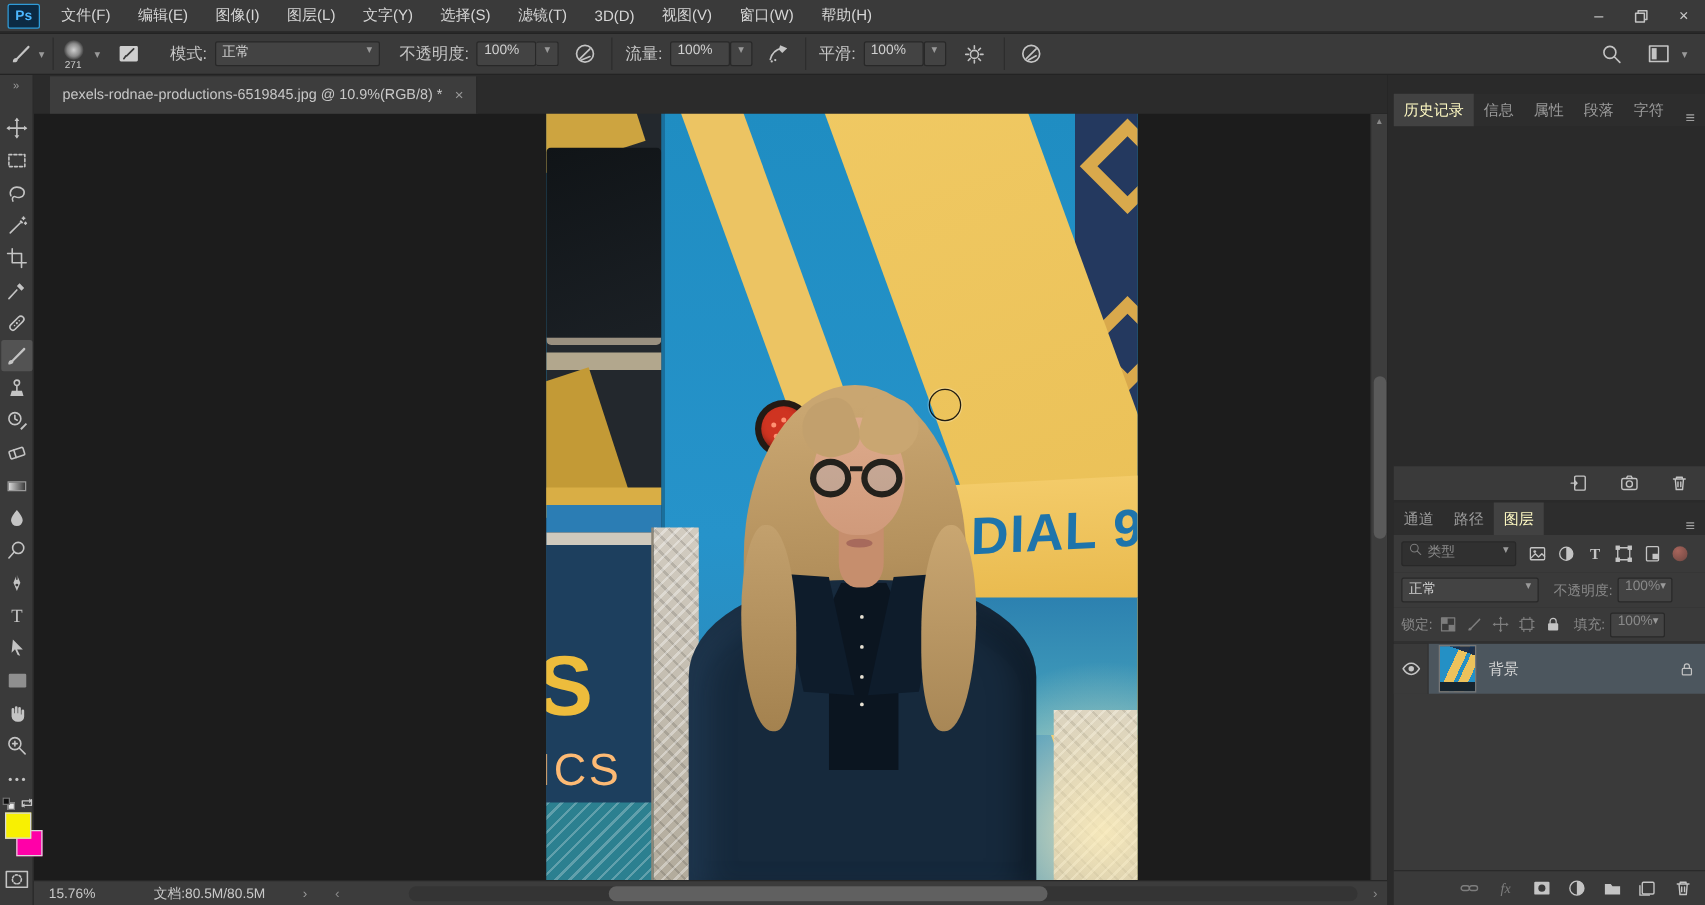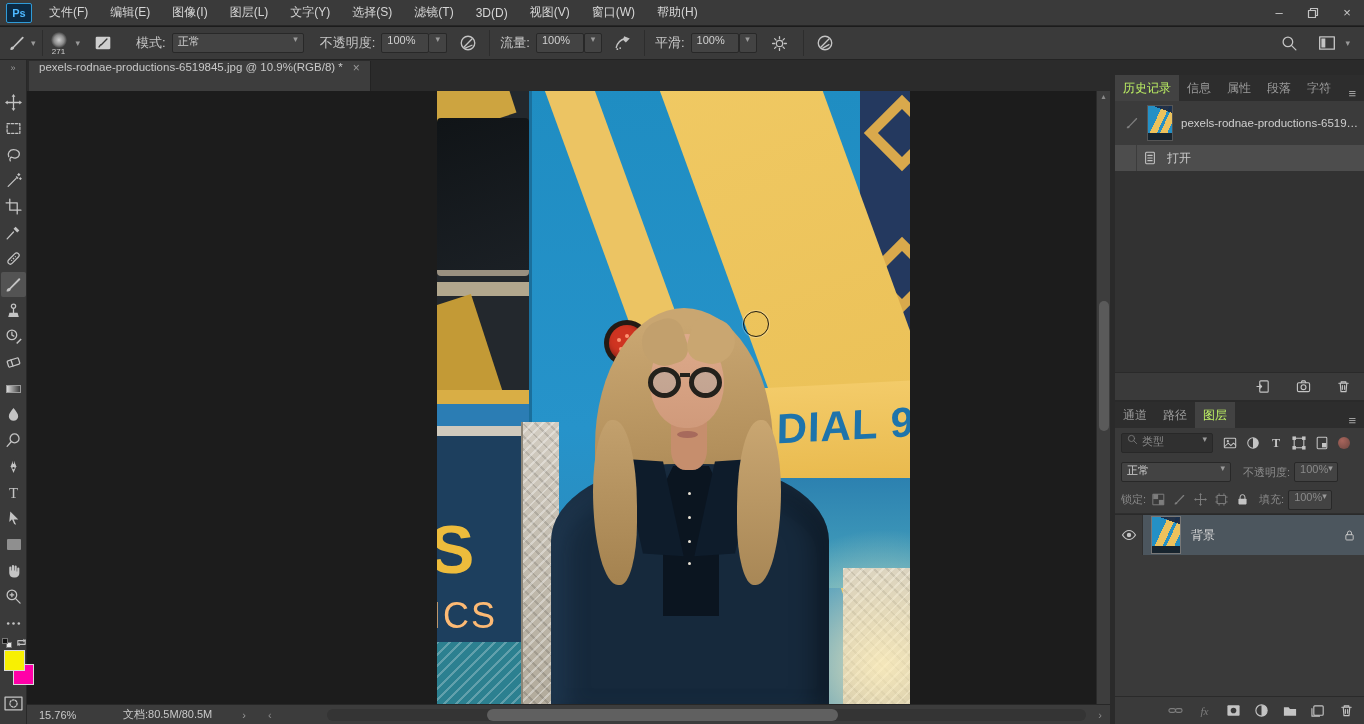--- a/index.html
+++ b/index.html
@@ -24,38 +24,38 @@
   #ps-badge{width:26px;height:20px;margin:0 6px 0 6px;background:#0c2a43;border:1px solid #2f9bd8;border-radius:2px;
       color:#4db8ff;font-size:11px;font-weight:bold;display:flex;align-items:center;justify-content:center}
   .winbtn{width:34px;height:26px;display:flex;align-items:center;justify-content:center;color:#c9c9c9;font-size:13px}
   #optionsbar{left:0;top:27px;width:1364px;height:33px;background:#3a3a3a;border-bottom:1px solid #232323;display:flex;align-items:center;z-index:30}
   #toolbar{left:0;top:60px;width:27px;height:664px;background:#3a3a3a;border-right:1px solid #282828;z-index:20}
   .tool{position:absolute;left:1px;width:25px;height:25px;display:flex;align-items:center;justify-content:center}
   .tool.sel{background:#535353;border-radius:2px}
 
   
   #tabbar{left:27px;top:60px;width:1083px;height:31px;background:#2b2b2b;z-index:10}
-  #doctab{position:absolute;left:2px;top:1px;height:30px;background:#3d3d3d;display:flex;align-items:flex-start;
+  #doctab{position:absolute;left:13px;top:1px;height:30px;background:#3d3d3d;display:flex;align-items:center;
       padding:0 10px;border-right:1px solid #232323}
   #doctab .t{color:#c8c8c8;font-size:11.5px;white-space:nowrap}
   #doctab .x{color:#9a9a9a;font-size:12px;margin-left:10px}
   #canvas{left:27px;top:91px;width:1083px;height:613px;background:#1c1c1c;overflow:hidden;z-index:5}
   #vscroll{position:absolute;right:0;top:0;width:14px;height:613px;background:#3d3d3d;border-left:1px solid #2a2a2a}
   #vthumb{position:absolute;left:2px;top:210px;width:10px;height:130px;background:#5a5a5a;border-radius:5px}
 
   
   #statusbar{left:27px;top:704px;width:1083px;height:20px;background:#3c3c3c;border-top:1px solid #272727;display:flex;align-items:center;z-index:10}
   #hscroll{position:absolute;left:300px;right:24px;top:4px;height:12px;background:#343434;border-radius:6px}
   #hthumb{position:absolute;left:160px;width:351px;height:12px;background:#606060;border-radius:6px}
 
   
   #dock{left:1110px;top:60px;width:254px;height:664px;background:#2a2a2a;z-index:20}
   .panel-tabs{position:absolute;left:5px;width:249px;height:26px;background:#2d2d2d;display:flex;align-items:flex-end}
   .ptab{padding:0 8px;height:26px;display:flex;align-items:center;font-size:12px;color:#9b9b9b;white-space:nowrap}
-  .ptab.active{background:#424242;color:#bef264}
+  .ptab.active{background:#424242;color:#fef9c3}
   .pmenu{margin-left:auto;color:#a0a0a0;font-size:13px;padding:0 8px}
   .mini-photo{width:26px;height:36px;border:1px solid #555;
     background:
       linear-gradient(0deg,#17242e 20%,transparent 20%),
       linear-gradient(200deg,rgba(25,42,70,.95) 0 16%,transparent 16%),
       linear-gradient(115deg,#2490c5 36%,#ecc25c 36% 54%,#2490c5 54% 62%,#ecc25c 62% 80%,#2490c5 80%)}
   .hrow{display:flex;align-items:center;height:26px;color:#cccccc;font-size:12px}
   .ibtn{width:26px;height:22px;display:flex;align-items:center;justify-content:center}
 
   
@@ -426,41 +426,20 @@
 <div id="dock" class="abs">
 
   <div class="panel-tabs" style="top:15px">
     <div class="ptab active">历史记录</div>
     <div class="ptab">信息</div>
     <div class="ptab">属性</div>
     <div class="ptab">段落</div>
     <div class="ptab">字符</div>
     <div class="pmenu">≡</div>
   </div>
-  <div class="abs" style="left:5px;top:41px;width:249px;height:271px;background:#323232">
-    <div style="display:flex;align-items:center;height:44px;padding:0 4px;background:#3b3b3b">
-      <span class="ibtn">
-        <svg class="s dimi" width="14" height="14" viewBox="0 0 16 16">
-            <path class="f" d="M2 14c0-2 1-3 2.5-3L12.5 2.6c.8-.8 2 .4 1.2 1.2L5.5 12c0 1.5-1.5 2.5-3.5 2z"></path>
-          </svg>
-      </span>
-      <span class="mini-photo" style="margin:0 8px 0 2px"></span>
-      <span style="color:#cfcfcf;font-size:11.5px;white-space:nowrap;overflow:hidden">pexels-rodnae-productions-6519…</span>
-    </div>
-    <div class="hrow" style="background:#4d4d4d">
-      <span style="width:22px;height:100%;border-right:1px solid #3c3c3c"></span>
-      <span class="ibtn">
-        <svg class="s" width="14" height="14" viewBox="0 0 16 16">
-            <rect x="3" y="1.5" width="10" height="13" rx="1"></rect>
-            <path d="M5.5 5h5M5.5 8h5M5.5 11h5"></path>
-          </svg>
-      </span>
-      <span style="margin-left:4px">打开</span>
-    </div>
-  </div>
   <div class="abs" style="left:5px;top:312px;width:249px;height:28px;background:#3a3a3a;border-top:1px solid #2a2a2a;display:flex;align-items:center;justify-content:flex-end;padding-right:8px;gap:14px">
     <span class="ibtn">
       <svg class="s" width="15" height="15" viewBox="0 0 16 16">
           <rect x="4" y="2" width="9" height="12" rx="1"></rect>
           <path d="M1 8h5M4 6l2 2-2 2"></path>
         </svg>
     </span>
     <span class="ibtn">
       <svg class="s" width="15" height="15" viewBox="0 0 16 16">
           <rect x="1.5" y="4" width="13" height="9.5" rx="1.5"></rect>

